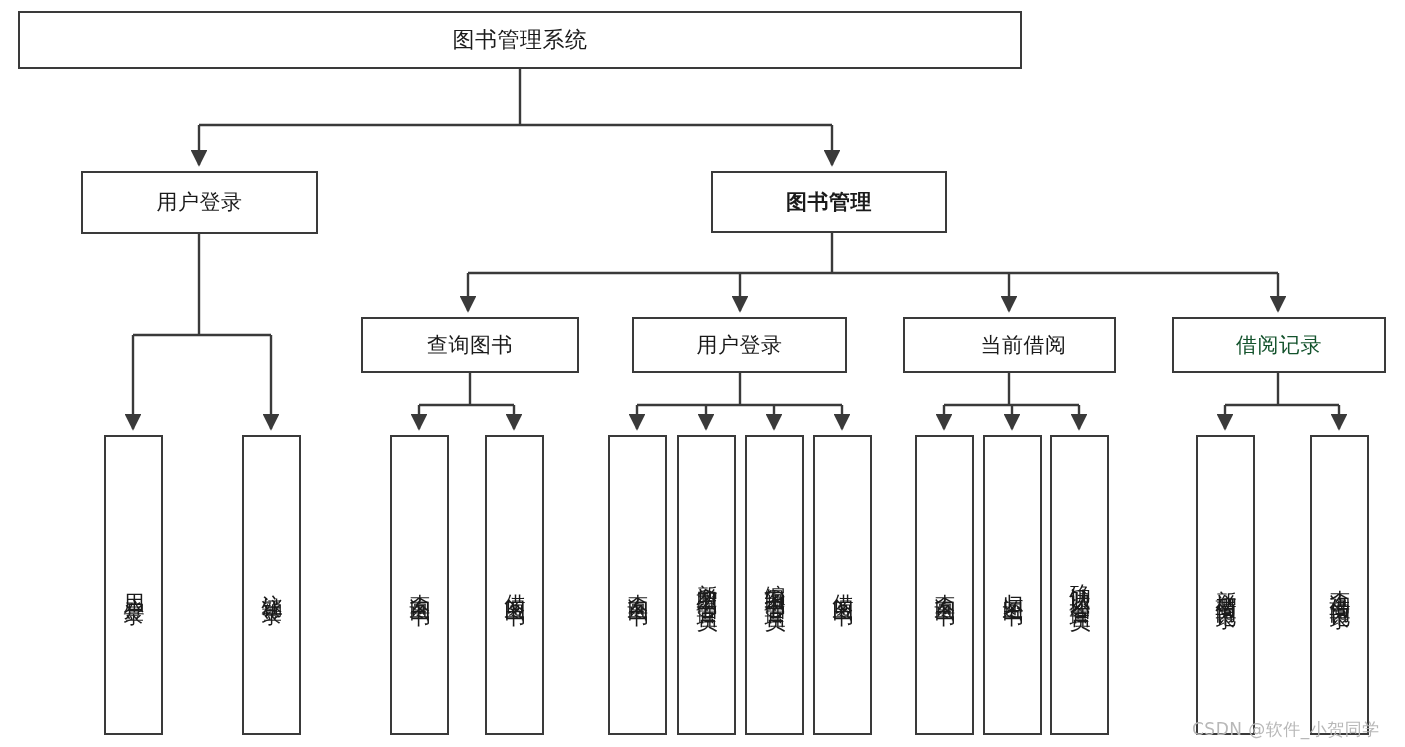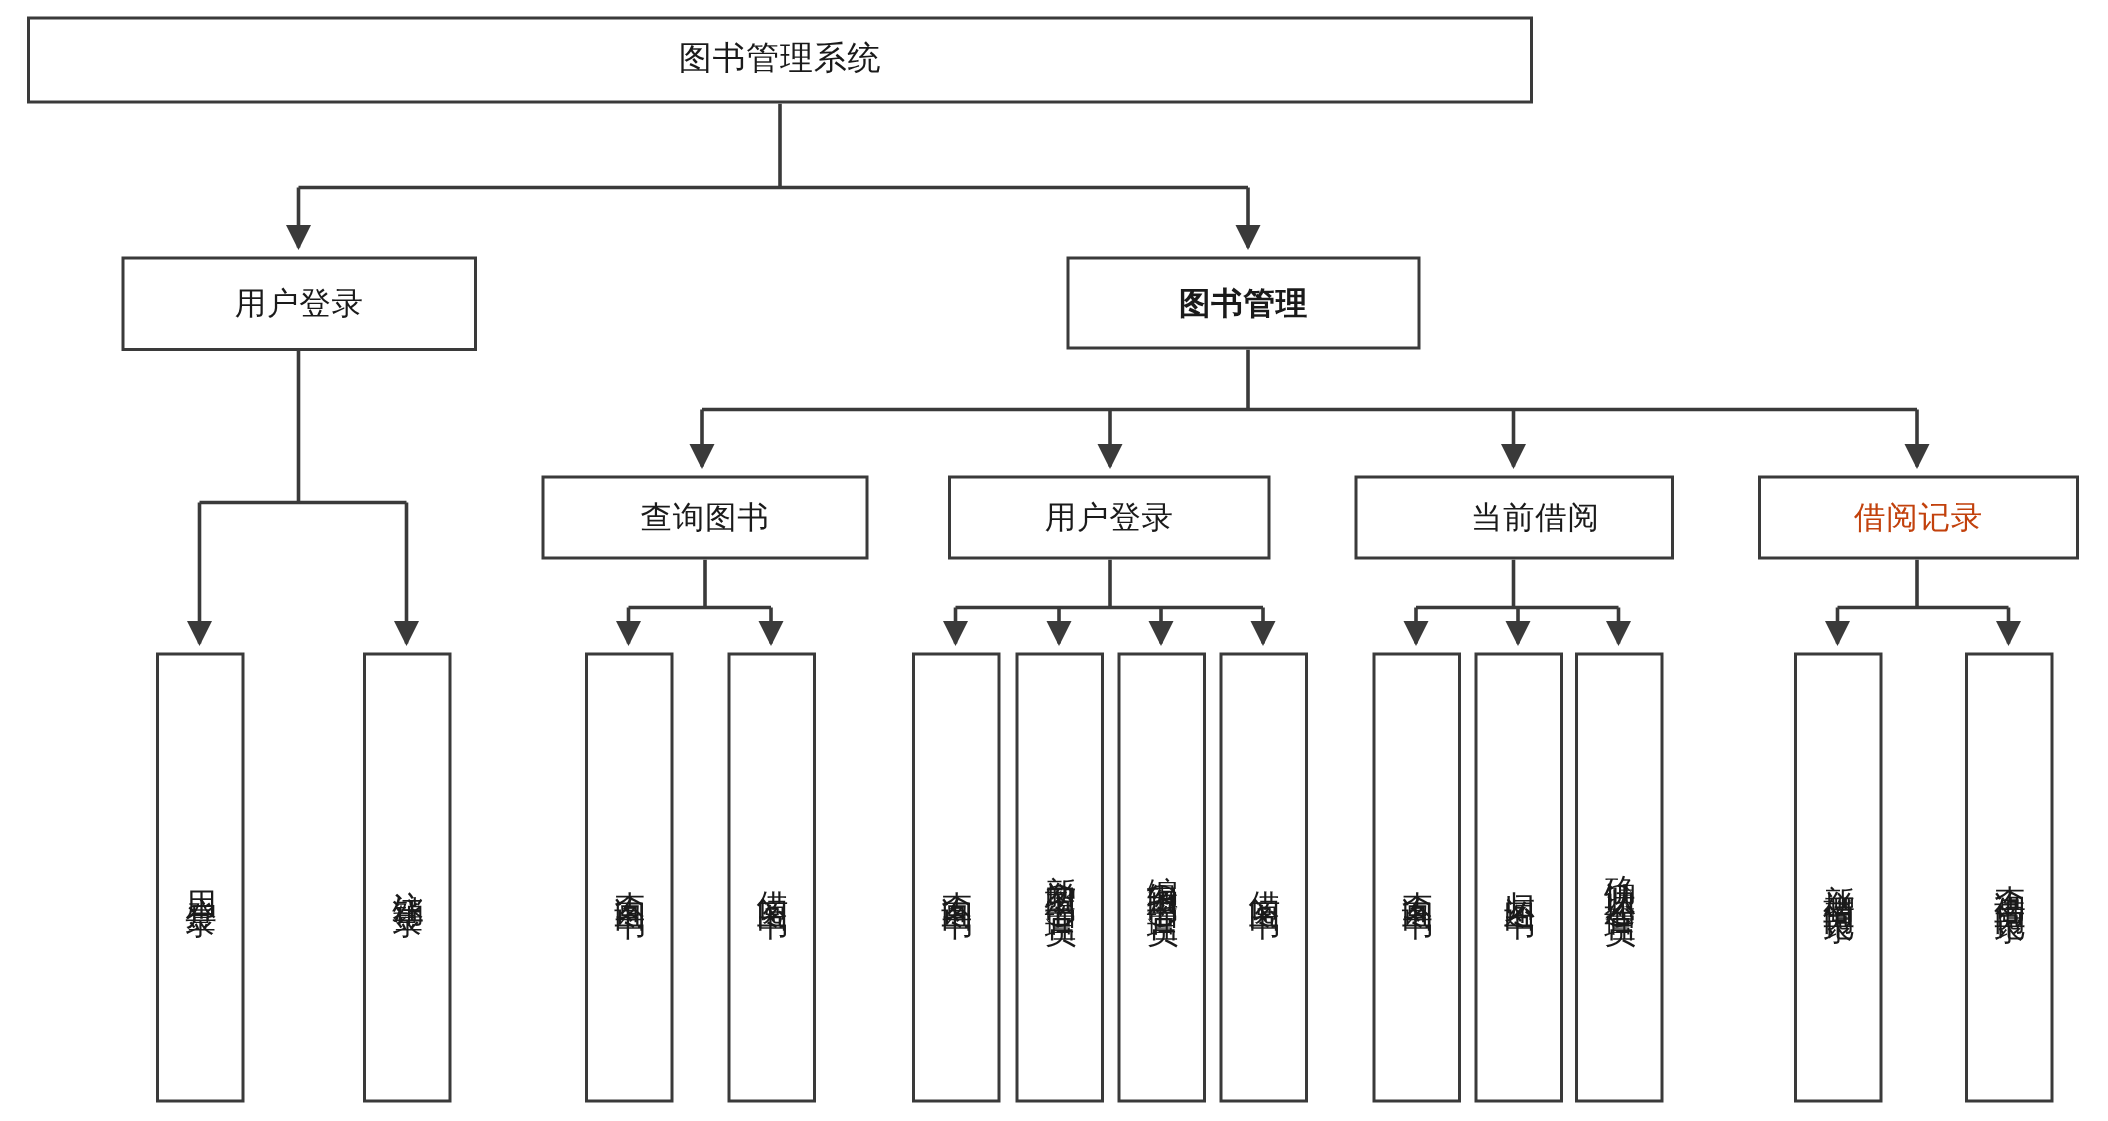--- a/index.html
+++ b/index.html
@@ -141,21 +141,21 @@
 
   <div class="node horiz level2" style="left: 361px; top: 317px; width: 218px; height: 56px; border-color: rgb(58, 58, 58); background: rgb(255, 255, 255); color: rgb(26, 26, 26);">
     <span class="label">查询图书</span>
   </div>
   <div class="node horiz level2" style="left: 632px; top: 317px; width: 215px; height: 56px; border-color: rgb(58, 58, 58); background: rgb(255, 255, 255); color: rgb(26, 26, 26);">
     <span class="label">用户登录</span>
   </div>
   <div class="node horiz level2" style="left: 903px; top: 317px; width: 213px; height: 56px; border-color: rgb(58, 58, 58); background: rgb(255, 255, 255); color: rgb(26, 26, 26); padding-left: 28px;">
     <span class="label">当前借阅</span>
   </div>
-  <div class="node horiz level2" style="left: 1172px; top: 317px; width: 214px; height: 56px; border-color: rgb(58, 58, 58); background: rgb(255, 255, 255); color: #c2410c;">
+  <div class="node horiz level2" style="left: 1172px; top: 317px; width: 214px; height: 56px; border-color: rgb(58, 58, 58); background: rgb(255, 255, 255); color: #14532d;">
     <span class="label">借阅记录</span>
   </div>
 
   <div class="node vert" style="left: 104px; top: 435px; width: 59px; height: 300px; border-color: rgb(58, 58, 58); background: rgb(255, 255, 255); color: rgb(26, 26, 26);">
     <span class="label">用户登录</span>
   </div>
   <div class="node vert" style="left: 242px; top: 435px; width: 59px; height: 300px; border-color: rgb(58, 58, 58); background: rgb(255, 255, 255); color: rgb(26, 26, 26);">
     <span class="label">注销登录</span>
   </div>
   <div class="node vert" style="left: 390px; top: 435px; width: 59px; height: 300px; border-color: rgb(58, 58, 58); background: rgb(255, 255, 255); color: rgb(26, 26, 26);">
@@ -185,14 +185,15 @@
   <div class="node vert" style="left: 1050px; top: 435px; width: 59px; height: 300px; border-color: rgb(58, 58, 58); background: rgb(255, 255, 255); color: rgb(26, 26, 26);">
     <span class="label">确认归还（管理员）</span>
   </div>
   <div class="node vert" style="left: 1196px; top: 435px; width: 59px; height: 300px; border-color: rgb(58, 58, 58); background: rgb(255, 255, 255); color: rgb(26, 26, 26);">
     <span class="label">新增借阅记录</span>
   </div>
   <div class="node vert" style="left: 1310px; top: 435px; width: 59px; height: 300px; border-color: rgb(58, 58, 58); background: rgb(255, 255, 255); color: rgb(26, 26, 26);">
     <span class="label">查询借阅记录</span>
   </div>
 
+  <div class="watermark" style="left: 1192px; top: 718px; color: rgb(184, 184, 184);">CSDN @软件_小贺同学</div>
 
 </div>
 
 </body></html>

